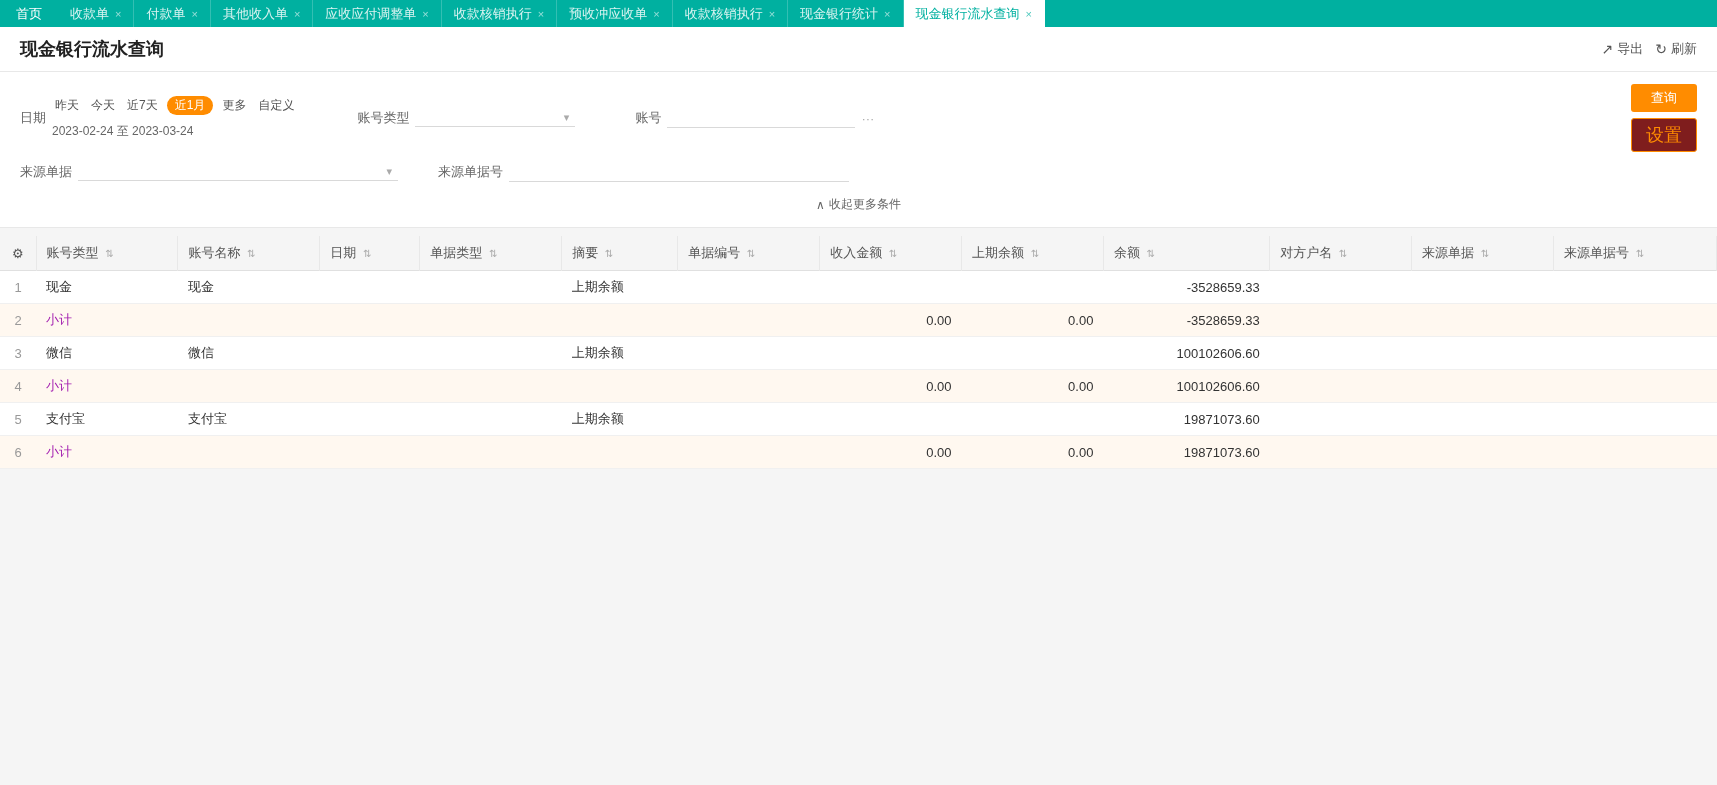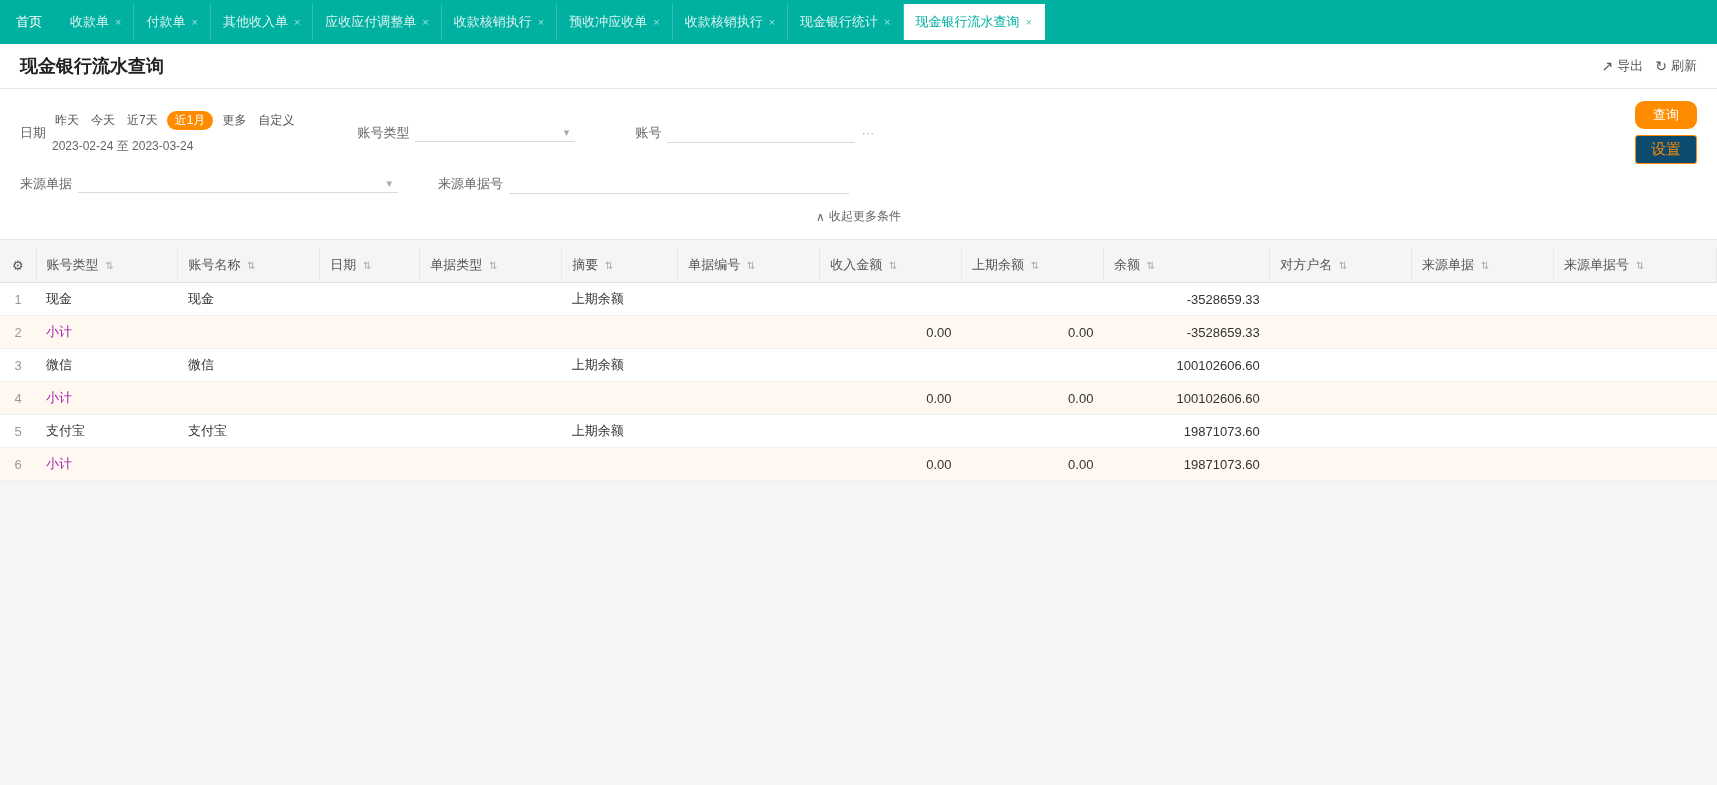--- a/index.html
+++ b/index.html
@@ -3,21 +3,21 @@
   <meta charset="utf-8">
   <style>
     * { box-sizing: border-box; margin: 0; padding: 0; }
     body { font-family: 'Microsoft YaHei', Arial, sans-serif; font-size: 13px; background: #f5f5f5; color: #333; }
 
     
     .top-nav {
       background: #00b0a0;
       display: flex;
       align-items: center;
-      height: 44px;
+      height: 27px;
       padding: 0 0;
       overflow: hidden;
     }
     .top-nav .nav-home {
       padding: 0 16px;
       height: 36px;
       line-height: 36px;
       color: #fff;
       font-size: 13px;
       white-space: nowrap;
@@ -165,32 +165,32 @@
       padding: 4px 0 6px 0;
       cursor: pointer;
       color: #666;
       font-size: 12px;
       gap: 4px;
     }
     .query-btn {
       background: #ff8c00;
       color: #fff;
       border: none;
-      border-radius: 9px;
+      border-radius: 3px;
       padding: 5px 18px;
       font-size: 13px;
       cursor: pointer;
     }
     .settings-btn {
-      background: #0c4a6e;
+      background: #7f1d1d;
       color: #ff8c00;
       border: 1px solid #ff8c00;
       border-radius: 3px;
       padding: 4px 14px;
-      font-size: 15px;
+      font-size: 18px;
       cursor: pointer;
     }
 
     
     .table-container {
       background: #fff;
       margin-top: 8px;
     }
     table {
       width: 100%;

